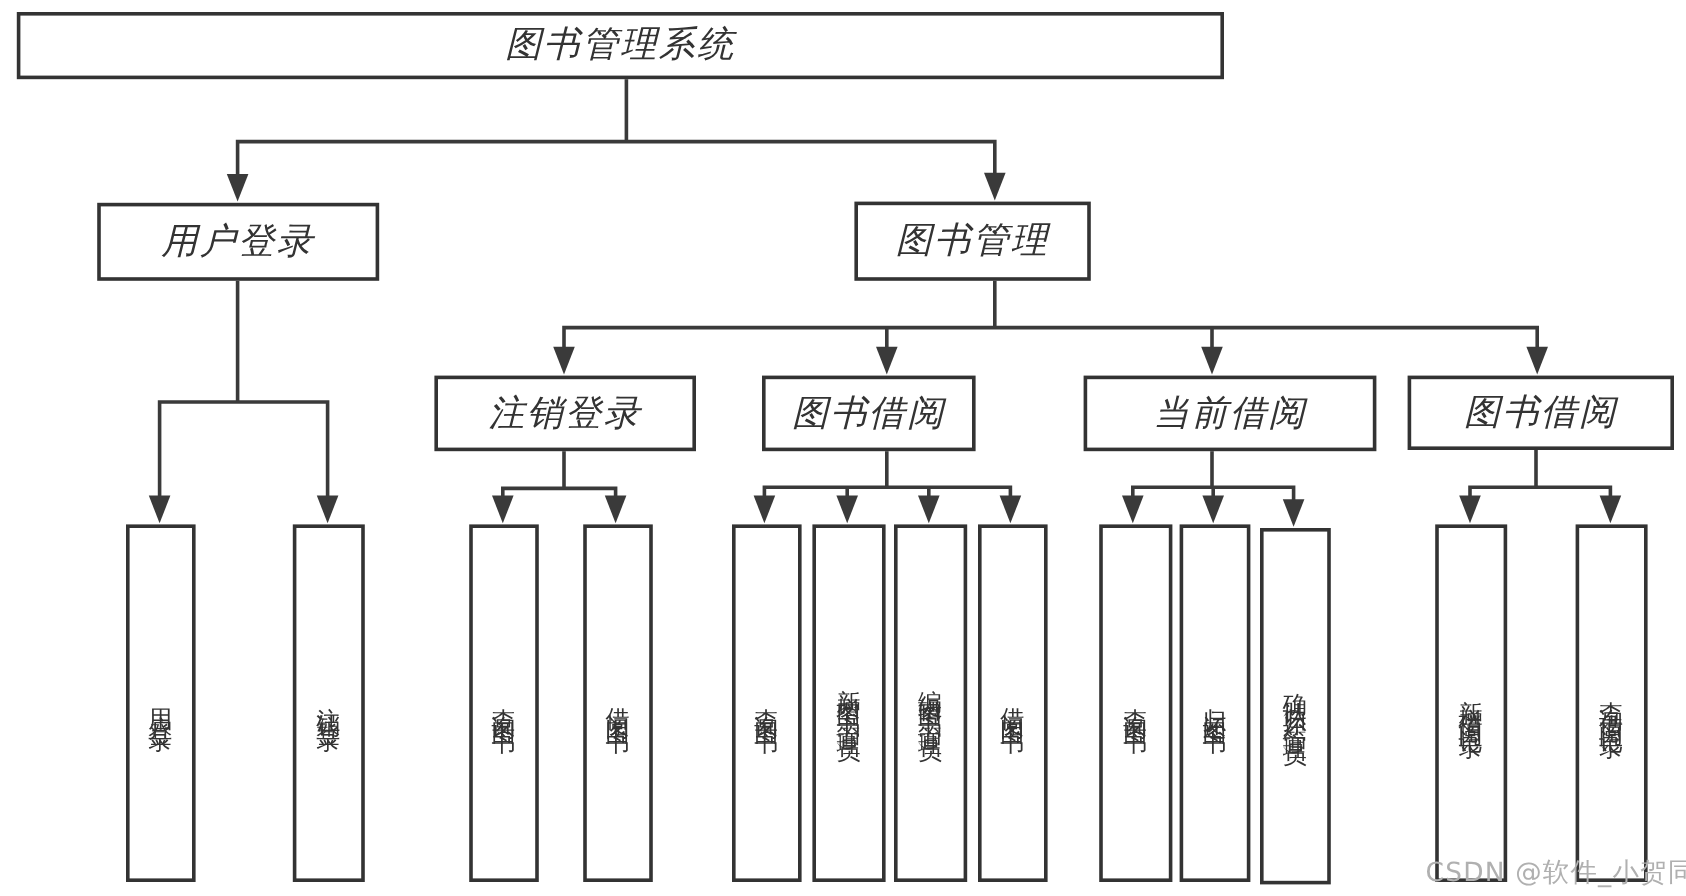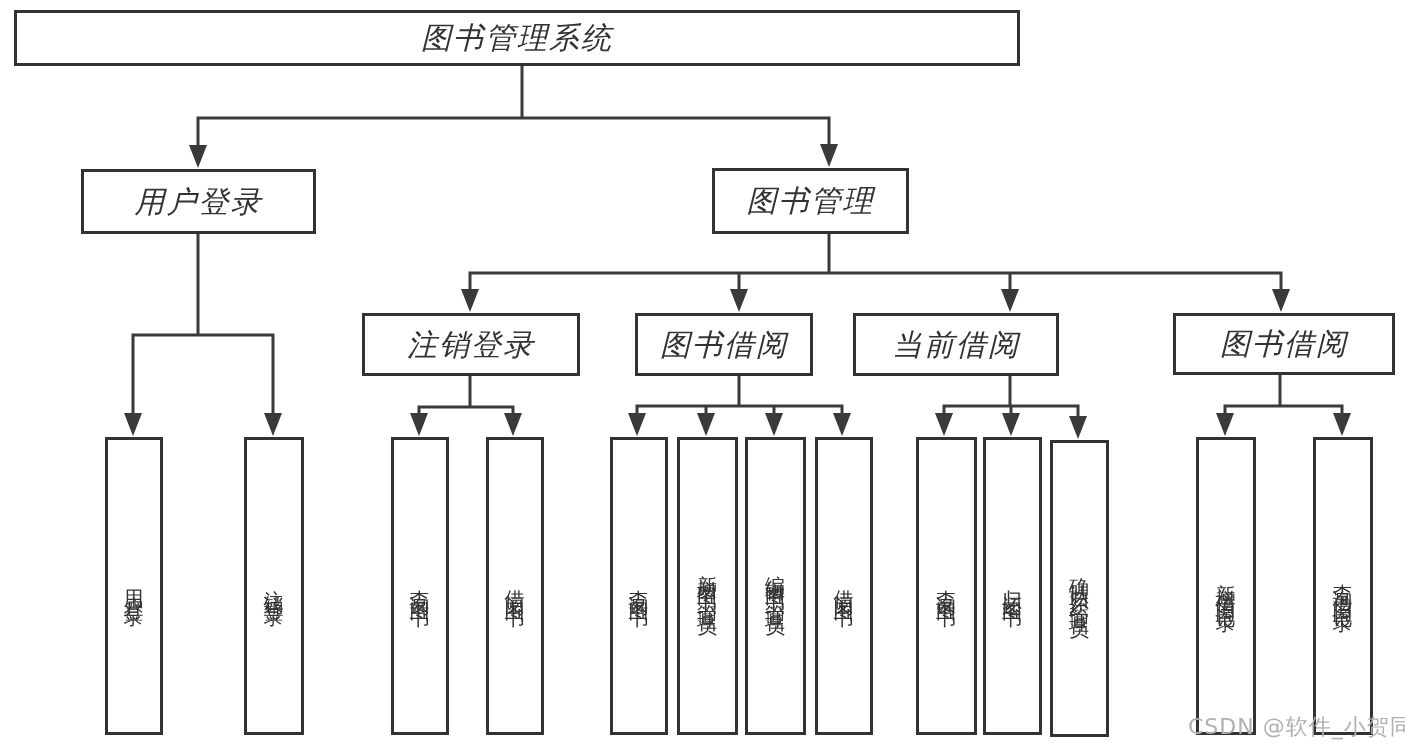--- a/index.html
+++ b/index.html
@@ -100,21 +100,21 @@
   <div class="box h-box" style="left:712px;top:168px;width:197px;height:66px;">
     <span class="label">图书管理</span>
   </div>
 
   <div class="box h-box" style="left:362px;top:313px;width:218px;height:63px;">
     <span class="label">注销登录</span>
   </div>
   <div class="box h-box" style="left:635px;top:313px;width:178px;height:63px;">
     <span class="label">图书借阅</span>
   </div>
-  <div class="box h-box" style="left:853px;top:313px;width:206px;height:63px;">
+  <div class="box h-box" style="left:903px;top:313px;width:244px;height:63px;">
     <span class="label">当前借阅</span>
   </div>
   <div class="box h-box" style="left:1173px;top:313px;width:222px;height:62px;">
     <span class="label">图书借阅</span>
   </div>
 
   <div class="box v-box" style="left:105px;top:437px;width:58px;height:298px;">
     <span class="label">用户登录</span>
   </div>
   <div class="box v-box" style="left:244px;top:437px;width:60px;height:298px;">

